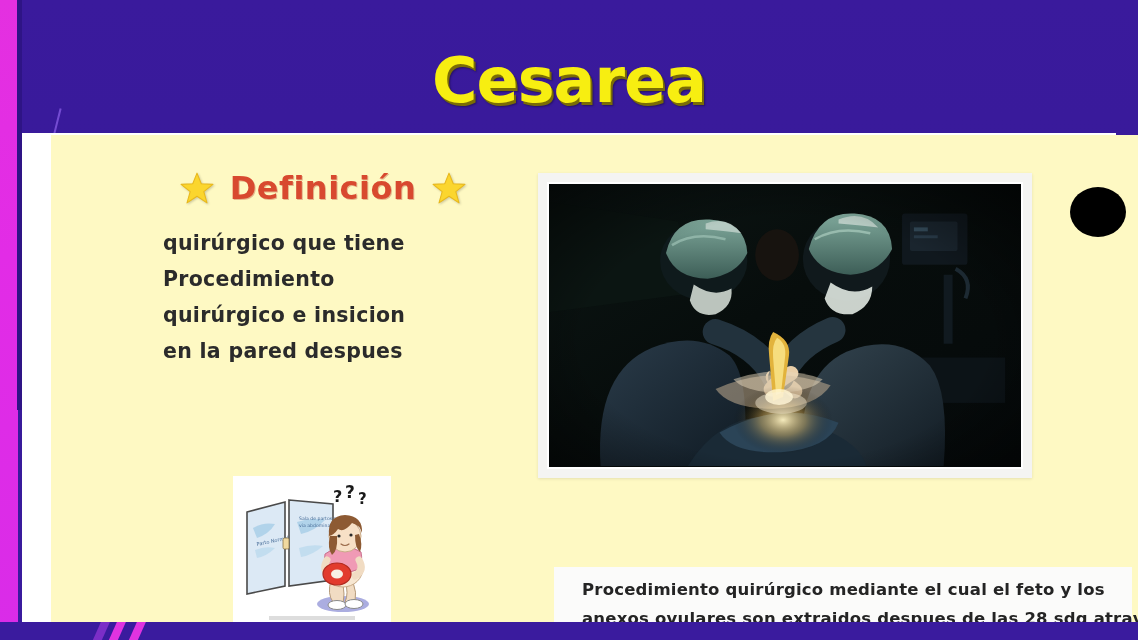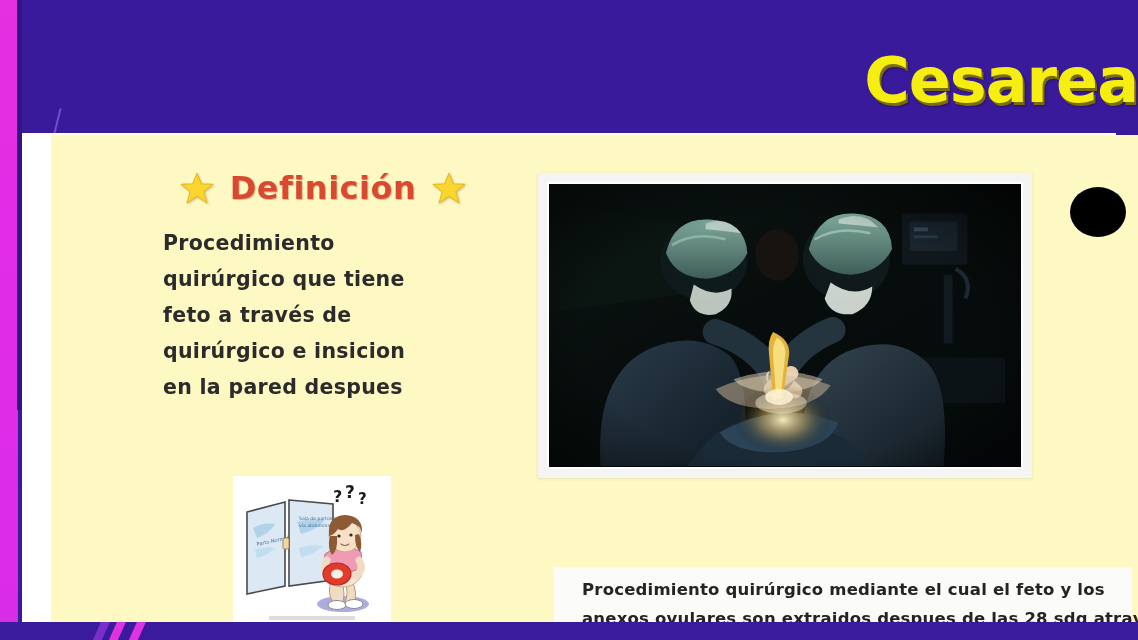--- a/index.html
+++ b/index.html
@@ -69,21 +69,21 @@
   
   .title-bar {
     position: absolute;
     left: 0; top: 0;
     width: 1138px; height: 134px;
   }
   .slide-title {
     position: absolute;
     left: 0; top: 44px;
     width: 1138px;
-    text-align: right;
+    text-align: center;
     font-family: "DejaVu Sans", sans-serif;
     font-weight: bold;
     font-size: 62px;
     letter-spacing: -1px;
     color: #f7ee11;
     text-shadow: 2px 3px 0 #7a6c06, 3px 4px 2px rgba(0,0,0,.35);
   }
 
   
   .panel-frame {
@@ -227,23 +227,22 @@
         </span>
         <span class="def-title">Definición</span>
         <span class="star">
           <svg viewBox="0 0 32 32" width="34" height="34">
             <path d="M16 2 L20 12 L31 12.6 L22.4 19.4 L25.4 30 L16 23.8 L6.6 30 L9.6 19.4 L1 12.6 L12 12 Z" fill="#fbd62e" stroke="#e8b81c" stroke-width="1" stroke-linejoin="round"></path>
           </svg>
         </span>
       </div>
 
       <div class="def-body">
+        <div>quirúrgico que tiene</div>
         <div>Procedimiento</div>
-        <div>quirúrgico que tiene</div>
-        <div>feto a  través de</div>
         <div>quirúrgico e insicion</div>
         <div>en la pared despues</div>
       </div>
 
       <div class="cartoon">
         <svg viewBox="0 0 158 152" width="158" height="152">
           <rect x="0" y="0" width="158" height="152" fill="#ffffff"></rect>
 
           <g>
             <polygon points="14,36 52,26 52,110 14,118" fill="#dce9f5" stroke="#4a4a4a" stroke-width="1.6"></polygon>

